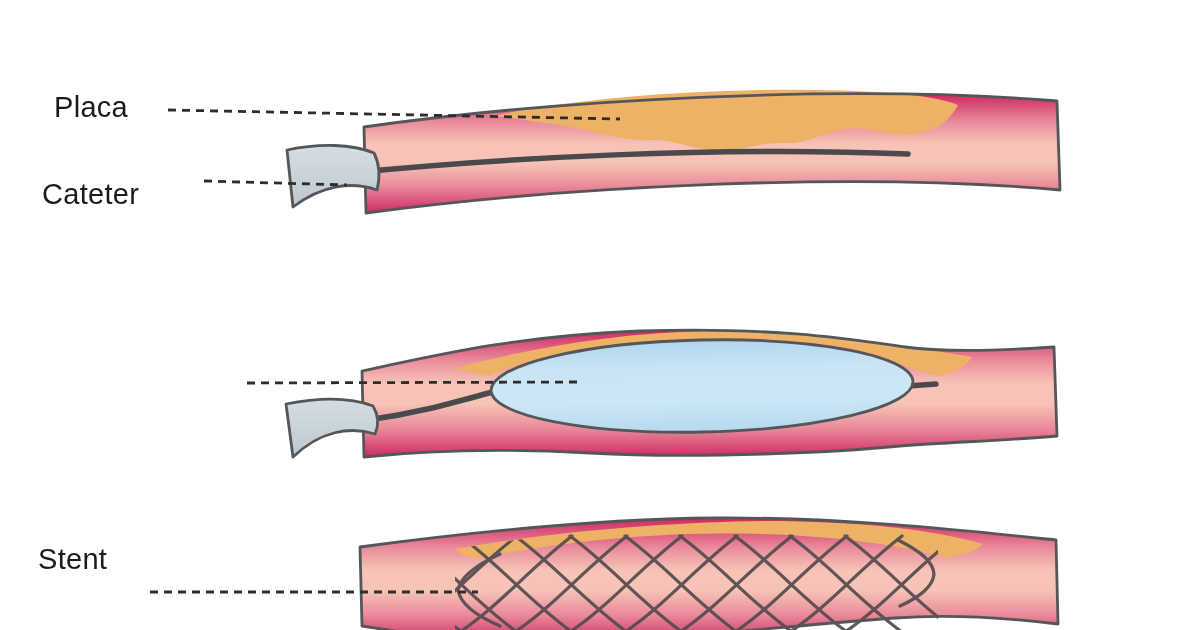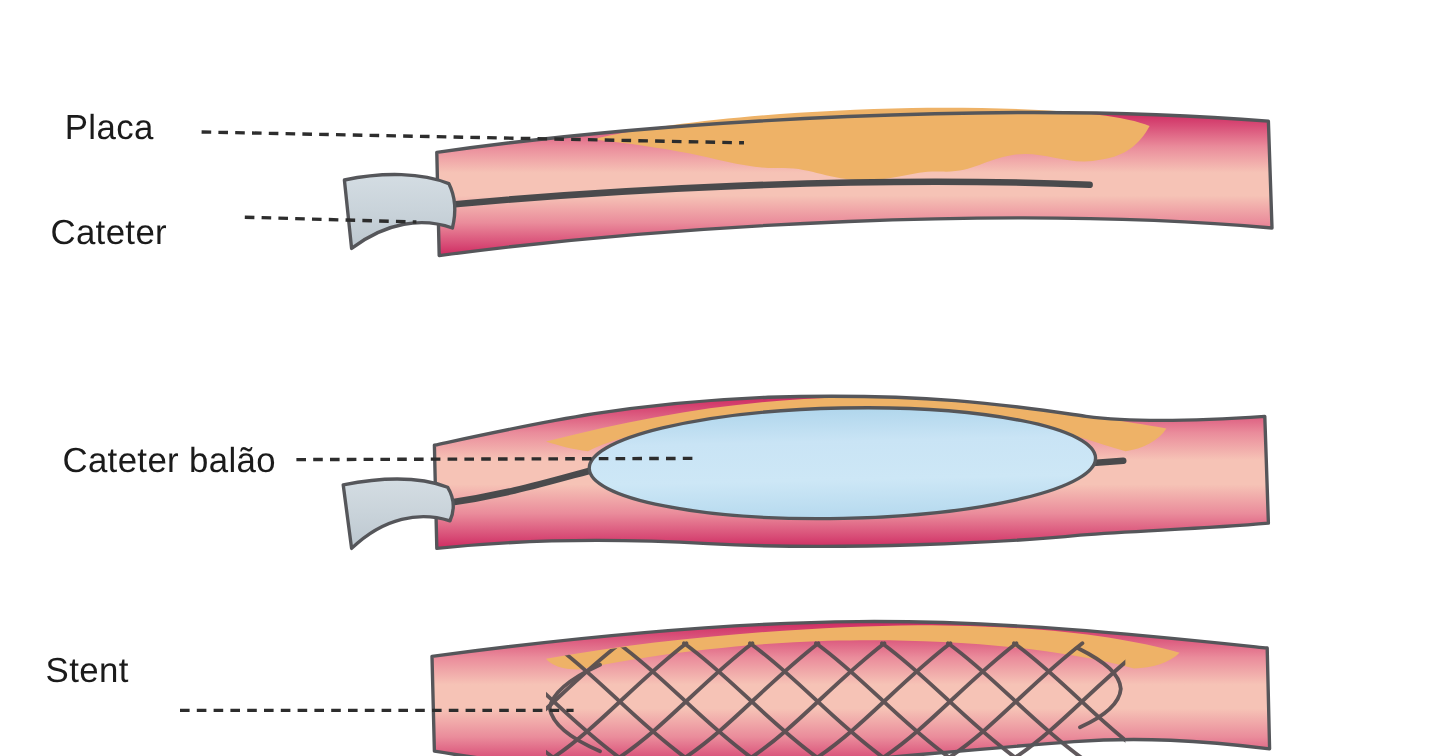--- a/index.html
+++ b/index.html
@@ -135,15 +135,14 @@
           M898,540 C922,552 933,562 934,574 C933,586 922,596 900,606"></path>
       </g>
       <path d="M360,547 C480,531 600,519 715,518 C840,517 960,530 1056,540
                L1058,624 C1000,617 950,614 895,618 C800,625 700,636 600,642 C500,646 430,637 362,626 Z" fill="none" stroke="#55565a" stroke-width="2.8" stroke-linejoin="round"></path>
       <path d="M150,592 L478,592" fill="none" stroke="#2d2d2d" stroke-width="2.8" stroke-dasharray="8 6"></path>
     </g>
   </svg>
 
   <div class="label lbl-placa">Placa</div>
   <div class="label lbl-cateter">Cateter</div>
-  <div class="label lbl-balao">Cateter balão</div>
   <div class="label lbl-stent">Stent</div>
 </div>
 
 </body></html>

